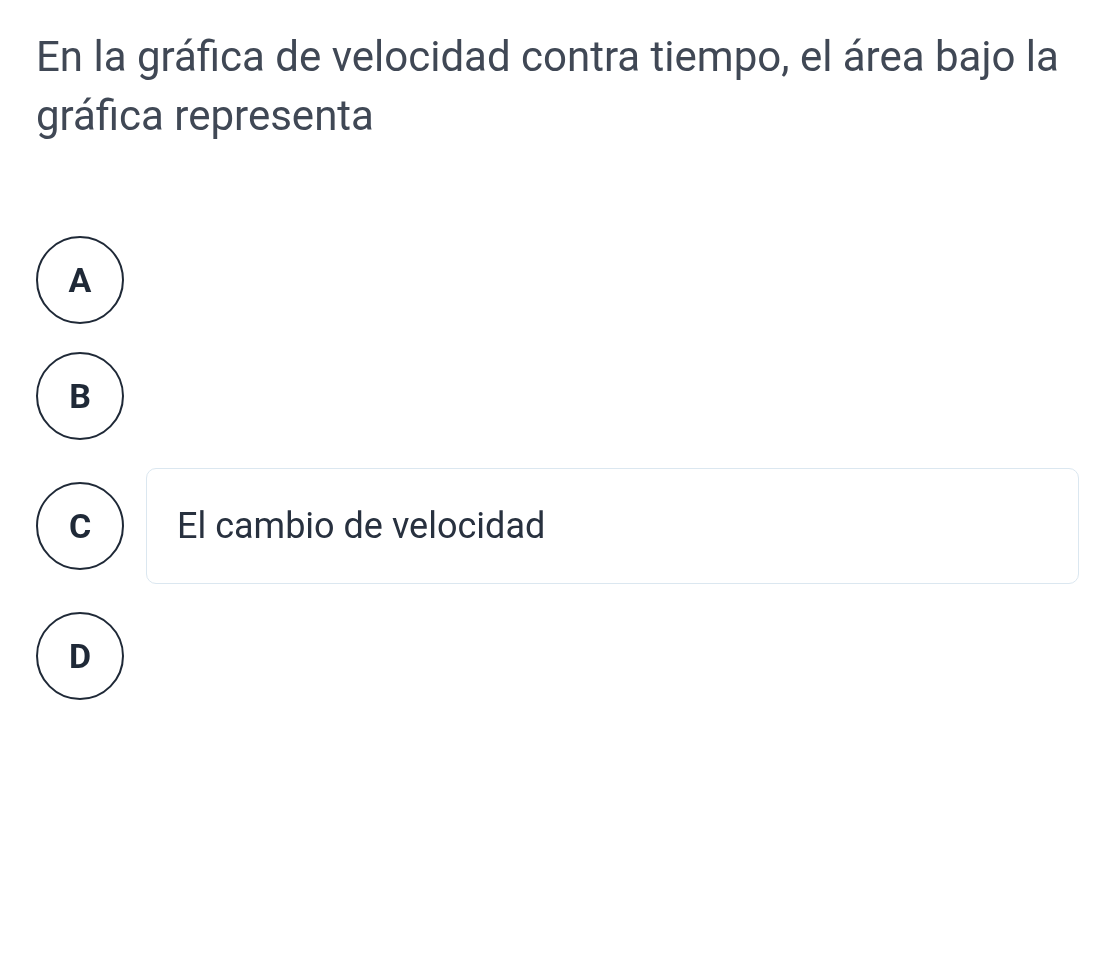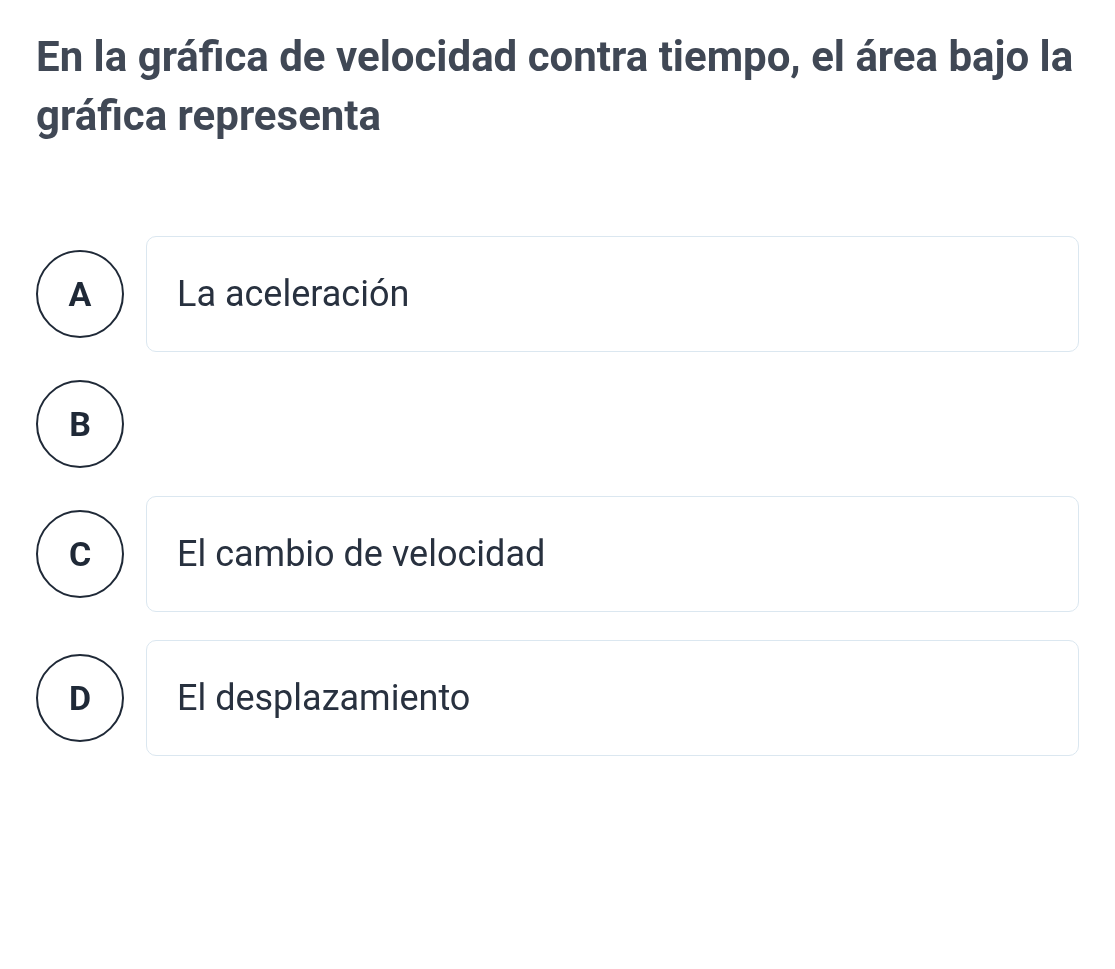--- a/index.html
+++ b/index.html
@@ -11,21 +11,21 @@
       font-family: -apple-system, BlinkMacSystemFont, "Segoe UI", Roboto, Helvetica, Arial, sans-serif;
       background: #ffffff;
       width: 1115px;
       height: 969px;
       padding: 28px 36px;
     }
     .question-text {
       font-size: 42px;
       line-height: 1.4;
       color: #404855;
-      font-weight: 700;
+      font-weight: 400;
       margin-bottom: 90px;
     }
     .options-container {
       display: flex;
       flex-direction: column;
       gap: 28px;
     }
     .option-row {
       display: flex;
       align-items: center;
@@ -62,30 +62,28 @@
   </style>
 </head>
 <body>
 
 <div class="question-text">En la gráfica de velocidad contra tiempo, el área bajo la gráfica representa</div>
 
 <div class="options-container">
 
   <div class="option-row">
     <div class="option-letter">A</div>
-    <div class="option-box">La aceleración</div>
   </div>
 
   <div class="option-row">
     <div class="option-letter">B</div>
   </div>
 
   <div class="option-row">
     <div class="option-letter">C</div>
     <div class="option-box">El cambio de velocidad</div>
   </div>
 
   <div class="option-row">
     <div class="option-letter">D</div>
-    <div class="option-box">El desplazamiento</div>
   </div>
 
 </div>
 
 </body></html>

